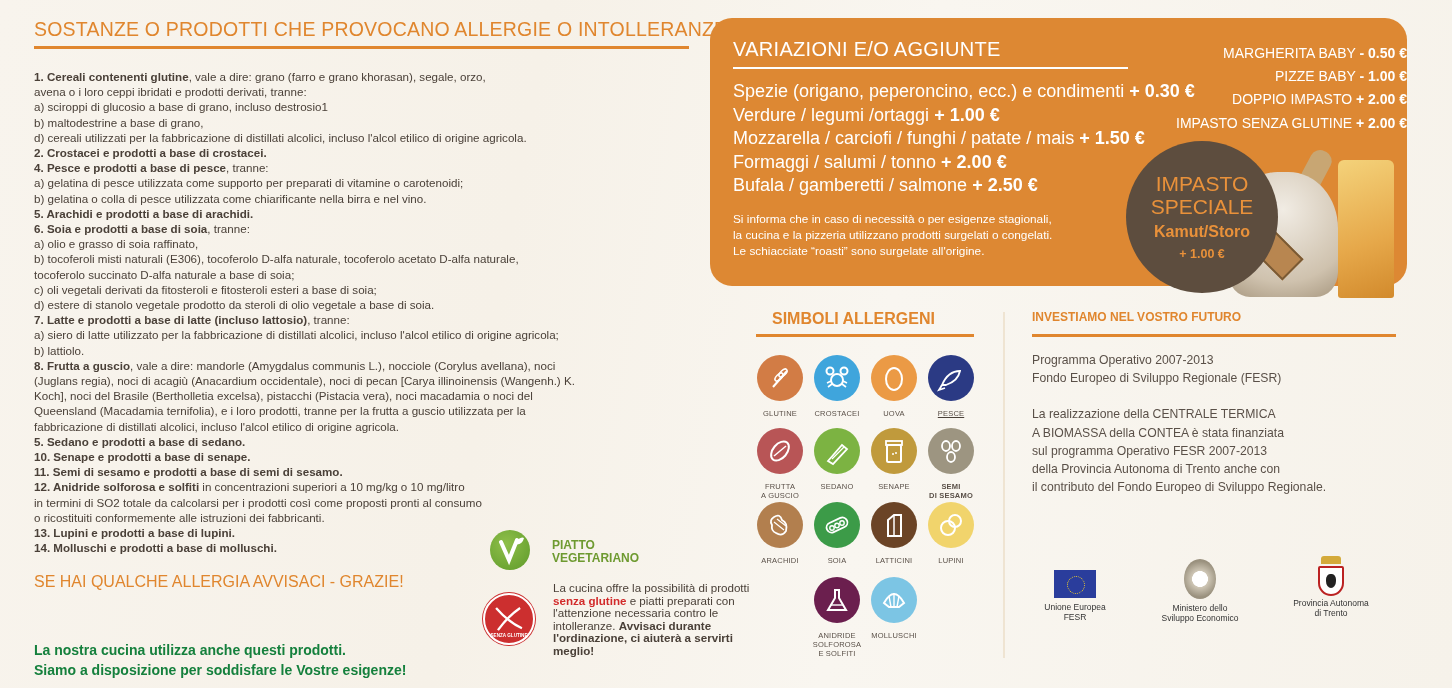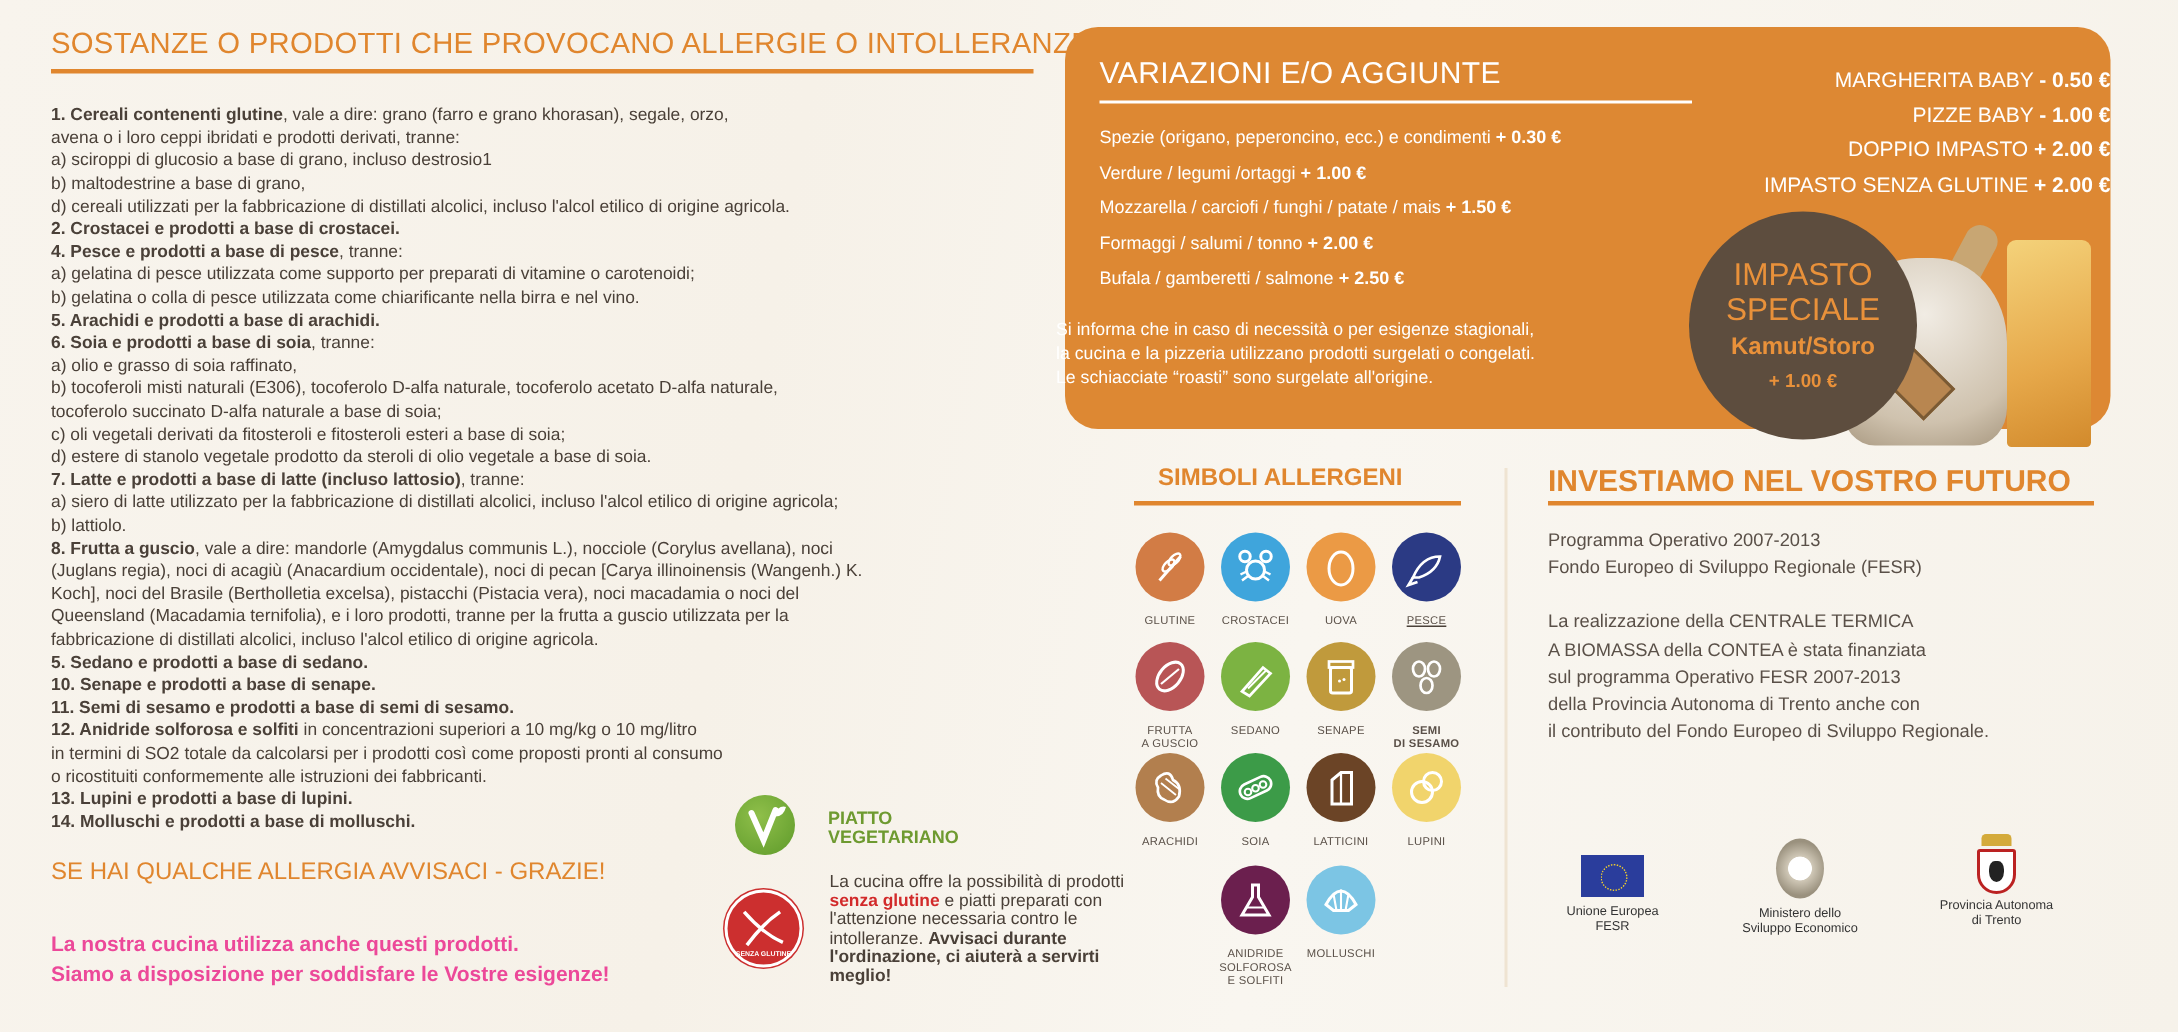--- a/index.html
+++ b/index.html
@@ -18,44 +18,44 @@
   .allergen-text {
     position: absolute; left: 34px; top: 69px; width: 640px;
     font-size: 11.6px; line-height: 15.2px; color: #4a4038;
   }
   .allergen-text .line { white-space: nowrap; display: block; }
   .allergen-text b { font-weight: bold; color: #4a4038; }
   .warn-title {
     position: absolute; left: 34px; top: 573px; font-size: 16px; color: #e0862e; white-space: nowrap;
   }
   .kitchen-note {
-    position: absolute; left: 34px; top: 619px; font-size: 14px; font-weight: bold; line-height: 20px; color: #ec4899; white-space: nowrap;
+    position: absolute; left: 34px; top: 640px; font-size: 14px; font-weight: bold; line-height: 20px; color: #15803d; white-space: nowrap;
   }
 
   
   .veg-icon { position: absolute; left: 490px; top: 530px; width: 40px; height: 40px; border-radius: 50%; background: radial-gradient(circle at 40% 35%, #8fbf4a, #5e9a2a); }
   .veg-label { position: absolute; left: 552px; top: 539px; font-size: 12px; font-weight: bold; color: #6e9a30; line-height: 13px; }
   .gf-icon { position: absolute; left: 483px; top: 593px; width: 52px; height: 52px; border-radius: 50%; background: #cc2f2f; border: 2px solid #fff; box-shadow: 0 0 0 1px #cc2f2f; }
   .gf-text { position: absolute; left: 553px; top: 582px; width: 210px; font-size: 11.6px; line-height: 12.5px; color: #4a4038; }
   .gf-text .red { color: #d22a2a; font-weight: bold; }
   .gf-text b { font-weight: bold; }
 
   
   .panel {
     position: absolute; left: 710px; top: 18px; width: 697px; height: 268px;
     background: #dd8833; border-radius: 22px 22px 22px 22px;
   }
   .panel-title { position: absolute; left: 733px; top: 38px; font-size: 20px; color: #fff; letter-spacing: 0.3px; white-space: nowrap; }
   .panel-rule { position: absolute; left: 733px; top: 67px; width: 395px; height: 2px; background: #fff; }
-  .var-list { position: absolute; left: 733px; top: 80px; font-size: 12px; line-height: 23.5px; color: #fff; }
+  .var-list { position: absolute; left: 733px; top: 80px; font-size: 18px; line-height: 23.5px; color: #fff; }
   .var-list .row { white-space: nowrap; }
   .var-list b { font-weight: bold; }
   .pizza-list { position: absolute; right: 45px; top: 42px; font-size: 14px; line-height: 23.2px; color: #fff; text-align: right; }
   .pizza-list .row { white-space: nowrap; }
-  .panel-note { position: absolute; left: 704px; top: 211px; font-size: 11.8px; line-height: 16px; color: #fff; white-space: nowrap; }
+  .panel-note { position: absolute; left: 733px; top: 211px; font-size: 11.8px; line-height: 16px; color: #fff; white-space: nowrap; }
 
   .flour-bag { position: absolute; left: 1228px; top: 172px; width: 110px; height: 125px; border-radius: 45% 45% 20% 20%; background: radial-gradient(circle at 50% 30%, #f1ece4, #cfc2ae 70%, #a89880); }
   .flour-scoop { position: absolute; left: 1300px; top: 148px; width: 22px; height: 62px; background: #c8a673; border-radius: 10px; transform: rotate(28deg); }
   .storo-pack { position: absolute; left: 1338px; top: 160px; width: 56px; height: 138px; background: linear-gradient(160deg, #f4d27a, #e6a84a 60%, #d28a2c); border-radius: 6px 6px 3px 3px; }
   .kamut-label { position: absolute; left: 1252px; top: 238px; width: 48px; height: 30px; background: #b88650; transform: rotate(45deg); border: 2px solid #7a5a34; }
   .special-circle {
     position: absolute; left: 1126px; top: 141px; width: 152px; height: 152px; border-radius: 50%;
     background: #5d4d3e; color: #e9913a; text-align: center;
   }
   .special-circle .l1 { position: absolute; left: 0; right: 0; top: 32px; font-size: 21px; line-height: 22px; }
@@ -66,21 +66,21 @@
   
   .sym-title { position: absolute; left: 772px; top: 310px; font-size: 16px; font-weight: bold; color: #e0862e; white-space: nowrap; }
   .sym-rule { position: absolute; left: 756px; top: 334px; width: 218px; height: 3px; background: #e0862e; }
   .vdivider { position: absolute; left: 1003px; top: 312px; width: 2px; height: 346px; background: #efe4d2; }
   .sym { position: absolute; width: 66px; text-align: center; }
   .sym .circle { width: 46px; height: 46px; border-radius: 50%; margin: 0 auto; display: flex; align-items: center; justify-content: center; }
   .sym .circle svg { width: 30px; height: 30px; }
   .sym .lbl { margin-top: 8px; font-size: 7.5px; line-height: 9px; color: #5a5048; letter-spacing: 0.2px; }
 
   
-  .inv-title { position: absolute; left: 1032px; top: 310px; font-size: 20px; font-weight: bold; color: #e0862e; white-space: nowrap; }
+  .inv-title { position: absolute; left: 1032px; top: 310px; font-size: 12px; font-weight: bold; color: #e0862e; white-space: nowrap; }
   .inv-rule { position: absolute; left: 1032px; top: 334px; width: 364px; height: 3px; background: #e0862e; }
   .inv-text { position: absolute; left: 1032px; top: 351px; font-size: 12.2px; line-height: 18.2px; color: #5a5048; white-space: nowrap; }
   .inv-text .gap { height: 18px; }
 
   .logo { position: absolute; text-align: center; font-size: 8.5px; line-height: 10px; color: #333; }
   .eu-flag { width: 42px; height: 28px; background: #2a3d9c; margin: 0 auto 4px; position: relative; }
   .eu-flag::after { content: ""; position: absolute; left: 13px; top: 6px; width: 16px; height: 16px; border-radius: 50%; border: 1.5px dotted #f5d22a; }
   .emblem { width: 32px; height: 40px; margin: 0 auto 4px; border-radius: 50%; background: radial-gradient(circle, #fff 30%, #cfc7b6 32%, #9a917e 70%); }
   .shield { width: 26px; height: 30px; margin: 10px auto 2px; background: #fff; border: 2px solid #b22; border-radius: 2px 2px 13px 13px; position: relative; }
   .shield::after { content: ""; position: absolute; left: 6px; top: 6px; width: 10px; height: 14px; background: #222; border-radius: 40% 40% 50% 50%; }

